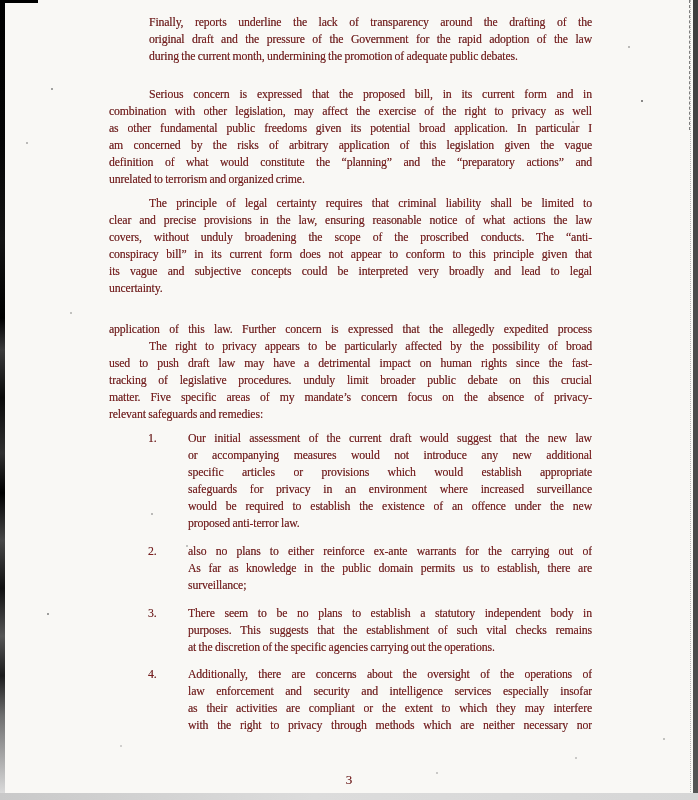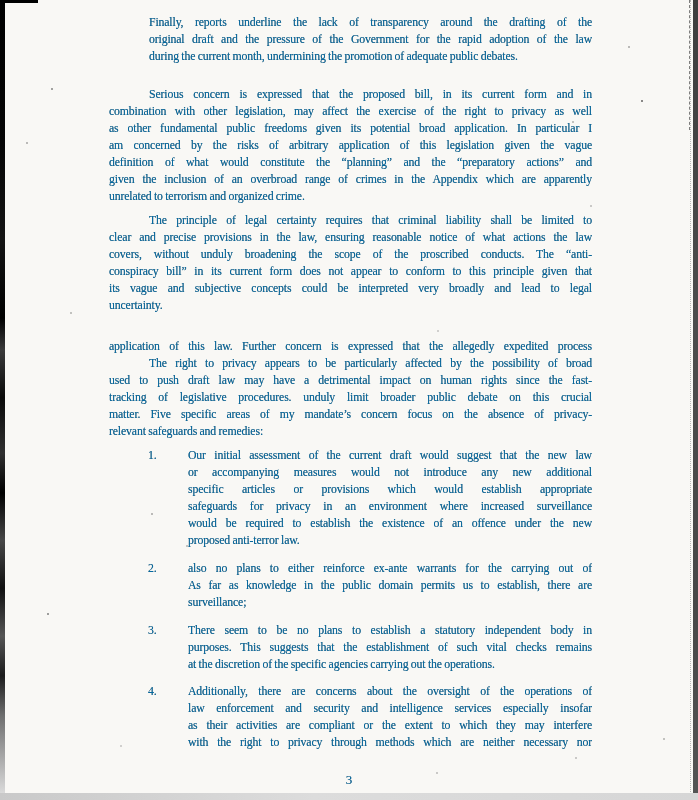--- a/index.html
+++ b/index.html
@@ -6,21 +6,21 @@
   html, body { margin: 0; padding: 0; }
   body { background: #ffffff; }
 
   .page {
     position: relative;
     width: 698px;
     height: 800px;
     overflow: hidden;
     background: #f9f8f5;
     font-family: "Liberation Serif", "DejaVu Serif", serif;
-    color: #0369a1;
+    color: #7f1d1d;
   }
 
   
   .left-edge-strip {
     position: absolute; left: 0; top: 0; width: 5px; height: 795px;
     background: linear-gradient(180deg,
       #000 0%, #060606 18%, #141414 30%, #000 40%,
       #3a3a3a 44%, #0a0a0a 50%, #303030 57%, #000 62%,
       #474747 68%, #101010 74%, #555 80%, #1c1c1c 85%,
       #6e6e6e 90%, #a5a5a5 95%, #ddd 100%);
@@ -115,21 +115,20 @@
         <div class="line jl" data-name="text-line">Finally, reports underline the lack of transparency around the drafting of the</div>
         <div class="line jl" data-name="text-line">original draft and the pressure of the Government for the rapid adoption of the law</div>
         <div class="line" data-name="text-line">during the current month, undermining the promotion of adequate public debates.</div>
       </div>
       <div class="block para" data-name="paragraph-serious-concern">
         <div class="line fl-indent jl" data-name="text-line">Serious concern is expressed that the proposed bill, in its current form and in</div>
         <div class="line jl" data-name="text-line">combination with other legislation, may affect the exercise of the right to privacy as well</div>
         <div class="line jl" data-name="text-line">as other fundamental public freedoms given its potential broad application. In particular I</div>
         <div class="line jl" data-name="text-line">am concerned by the risks of arbitrary application of this legislation given the vague</div>
         <div class="line jl" data-name="text-line">definition of what would constitute the “planning” and the “preparatory actions” and</div>
-        <div class="line jl" data-name="text-line">given the inclusion of an overbroad range of crimes in the Appendix which are apparently</div>
         <div class="line" data-name="text-line">unrelated to terrorism and organized crime.</div>
       </div>
       <div class="block para" data-name="paragraph-legal-certainty">
         <div class="line fl-indent jl" data-name="text-line">The principle of legal certainty requires that criminal liability shall be limited to</div>
         <div class="line jl" data-name="text-line">clear and precise provisions in the law, ensuring reasonable notice of what actions the law</div>
         <div class="line jl" data-name="text-line">covers, without unduly broadening the scope of the proscribed conducts. The “anti-</div>
         <div class="line jl" data-name="text-line">conspiracy bill” in its current form does not appear to conform to this principle given that</div>
         <div class="line jl" data-name="text-line">its vague and subjective concepts could be interpreted very broadly and lead to legal</div>
         <div class="line" data-name="text-line">uncertainty.</div>
       </div>

